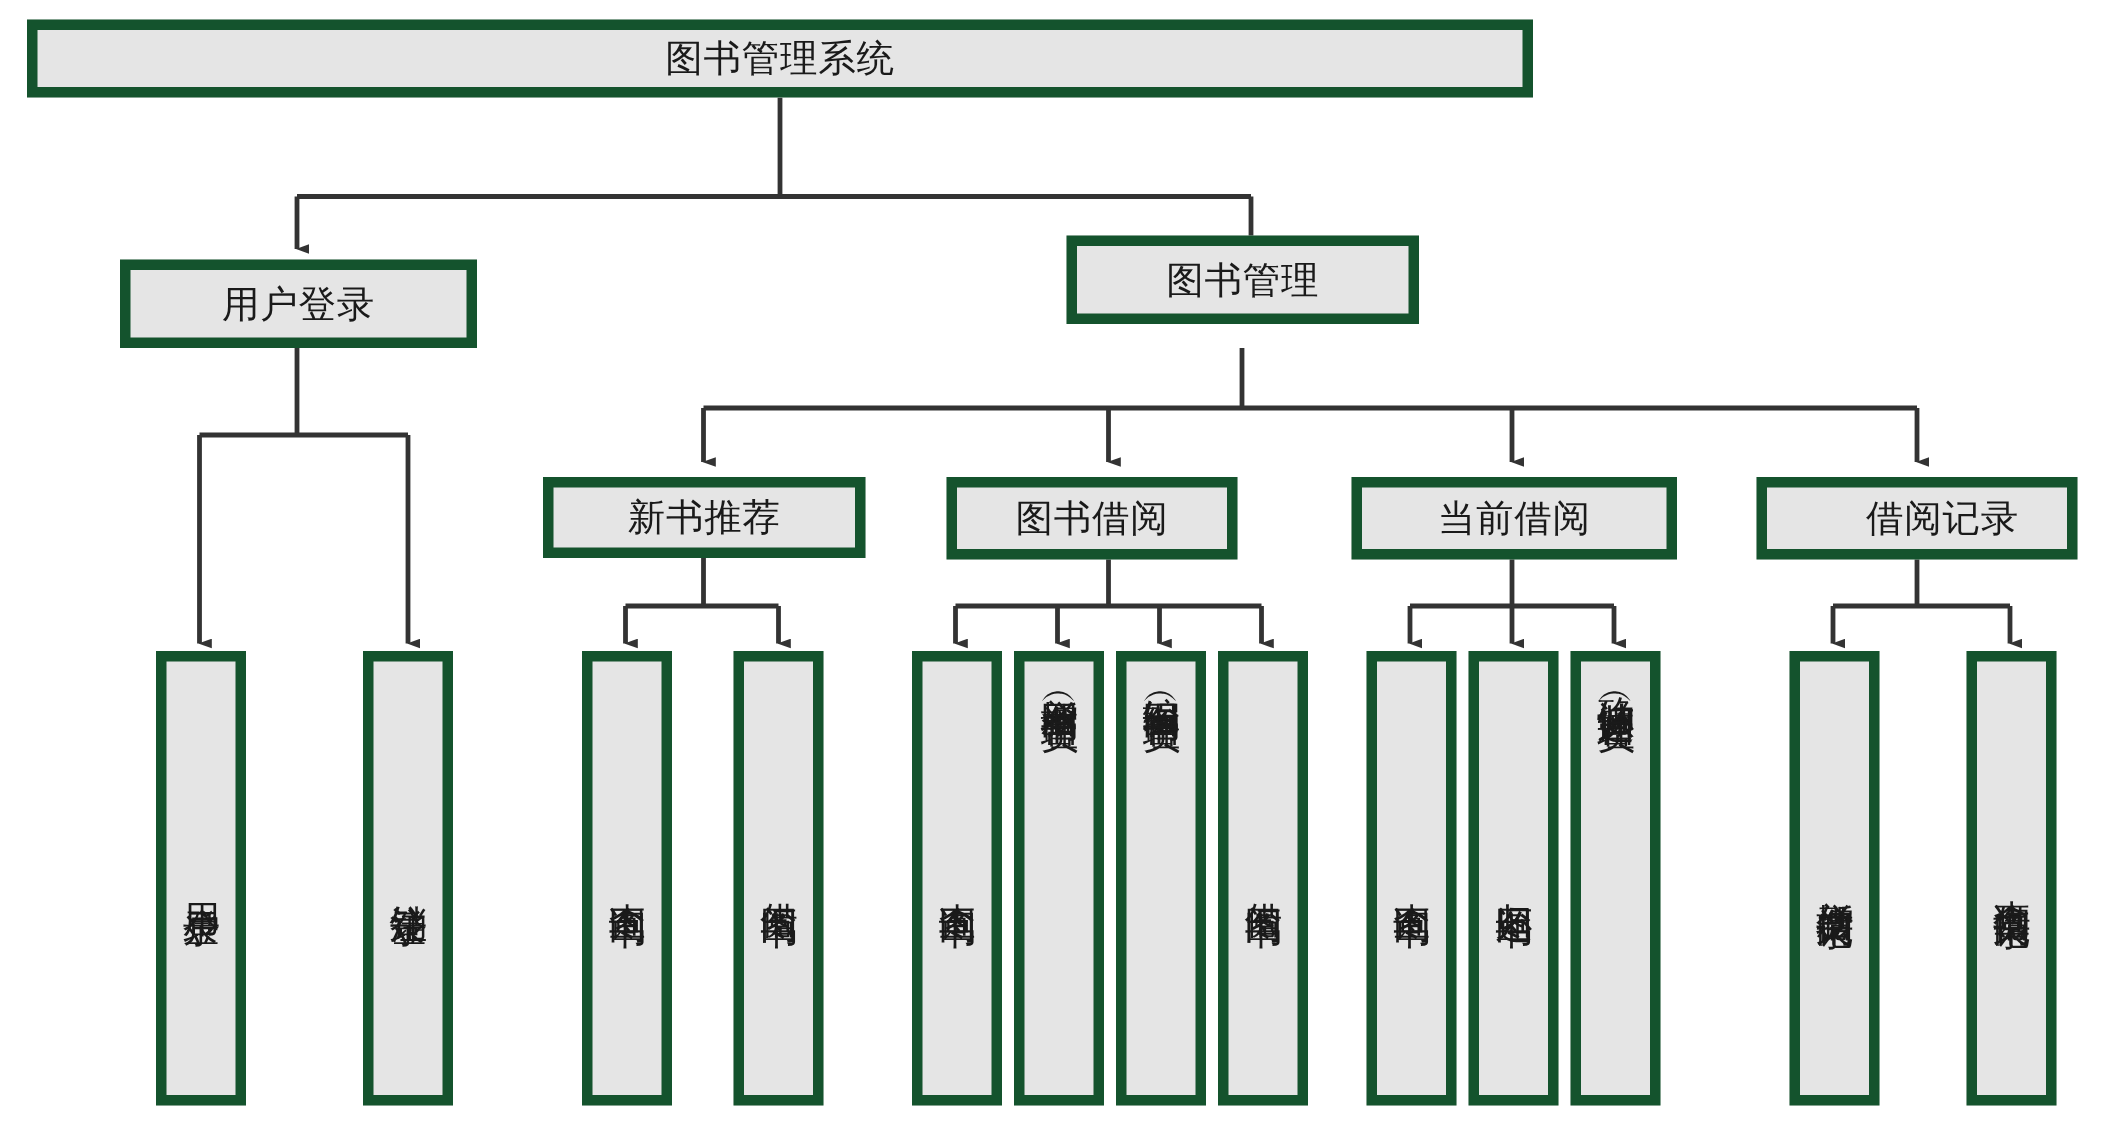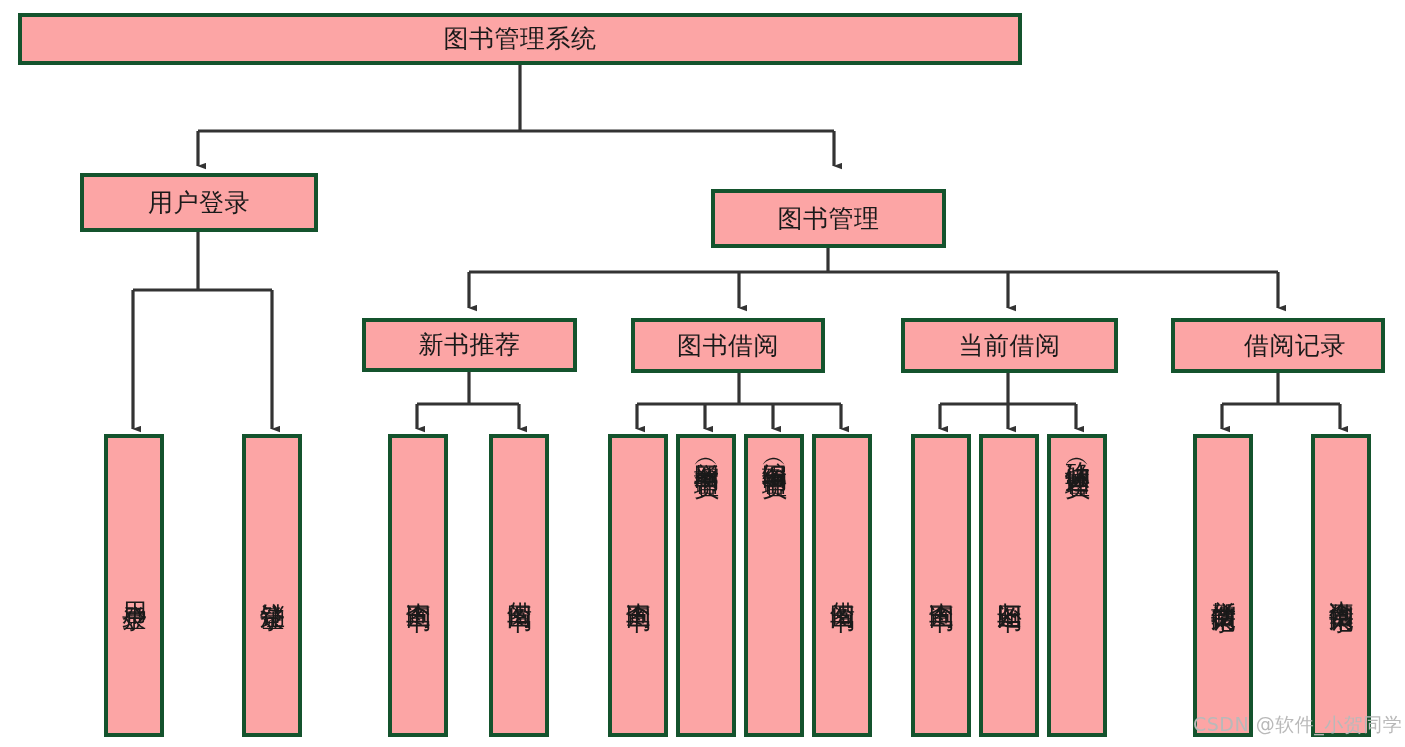--- a/index.html
+++ b/index.html
@@ -20,22 +20,22 @@
   #diagram-svg {
     position: absolute;
     top: 0;
     left: 0;
     width: 1405px;
     height: 747px;
   }
   .node-box {
     position: absolute;
     box-sizing: border-box;
-    background: #fca5a5;
-    border: 4px solid #14532d;
+    background: #e5e5e5;
+    border: 7px solid #14532d;
     display: flex;
     align-items: center;
     justify-content: center;
     overflow: hidden;
   }
   .node-label-h {
     font-size: 25px;
     color: #1a1a1a;
     line-height: 1.1;
     letter-spacing: 0.5px;
@@ -130,21 +130,21 @@
     </g>
   </svg>
 
   <div class="node-box" style="left:18px; top:13px; width:1004px; height:52px;">
     <span class="node-label-h">图书管理系统</span>
   </div>
 
   <div class="node-box" style="left:80px; top:173px; width:238px; height:59px;">
     <span class="node-label-h">用户登录</span>
   </div>
-  <div class="node-box" style="left:711px; top:189px; width:235px; height:59px;">
+  <div class="node-box" style="left:711px; top:157px; width:235px; height:59px;">
     <span class="node-label-h">图书管理</span>
   </div>
 
   <div class="node-box" style="left:362px; top:318px; width:215px; height:54px;">
     <span class="node-label-h">新书推荐</span>
   </div>
   <div class="node-box" style="left:631px; top:318px; width:194px; height:55px;">
     <span class="node-label-h">图书借阅</span>
   </div>
   <div class="node-box" style="left:901px; top:318px; width:217px; height:55px;">
@@ -191,15 +191,14 @@
     <span class="node-label-v">确认归还（管理员）</span>
   </div>
 
   <div class="node-box leaf-box" style="left:1193px; top:434px; width:60px; height:303px;">
     <span class="node-label-v">新增借阅记录</span>
   </div>
   <div class="node-box leaf-box" style="left:1311px; top:434px; width:60px; height:303px;">
     <span class="node-label-v">查询借阅记录</span>
   </div>
 
-  <div id="watermark">CSDN @软件_小贺同学</div>
 
 </div>
 
 </body></html>

